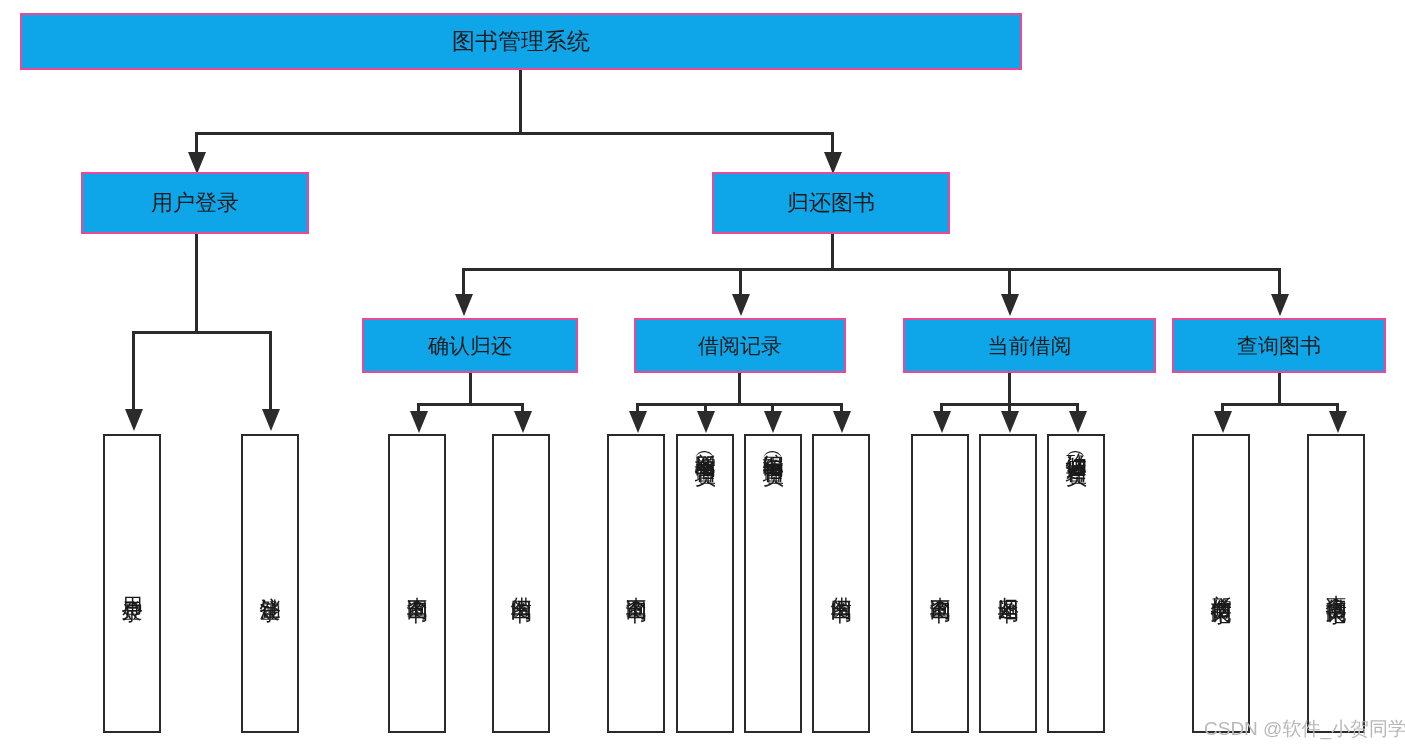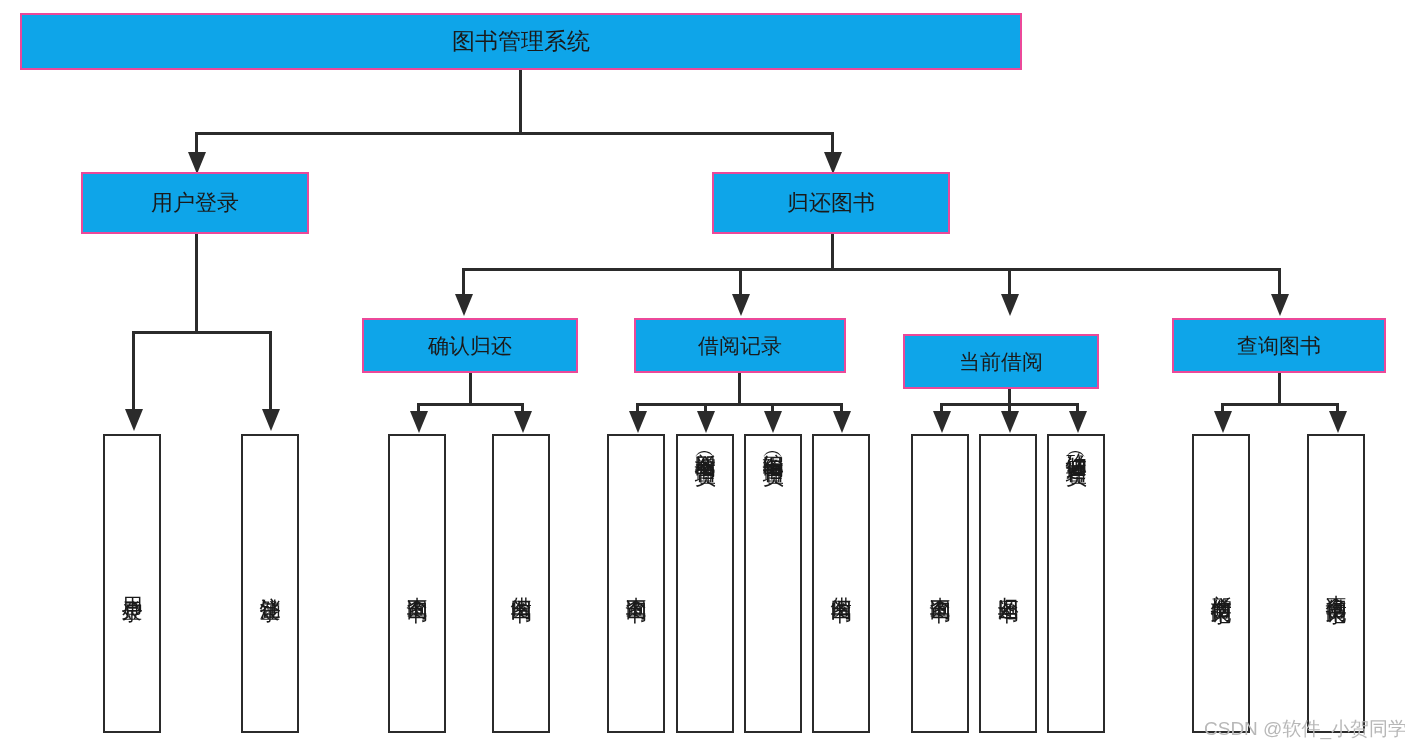--- a/index.html
+++ b/index.html
@@ -169,21 +169,21 @@
   </div>
 
   <div class="node level2" style="left:362px; top:318px; width:216px; height:55px;">
     <span>确认归还</span>
   </div>
 
   <div class="node level2" style="left:634px; top:318px; width:212px; height:55px;">
     <span>借阅记录</span>
   </div>
 
-  <div class="node level2" style="left:903px; top:334px; width:196px; height:55px;">
+  <div class="node level2" style="left:903px; top:318px; width:253px; height:55px;">
     <span>当前借阅</span>
   </div>
 
   <div class="node level2" style="left:1172px; top:318px; width:214px; height:55px;">
     <span>查询图书</span>
   </div>
 
   <div class="leaf mid" style="left:103px; top:434px; width:58px; height:299px;">
     <span class="vtext">用户登录</span>
   </div>

